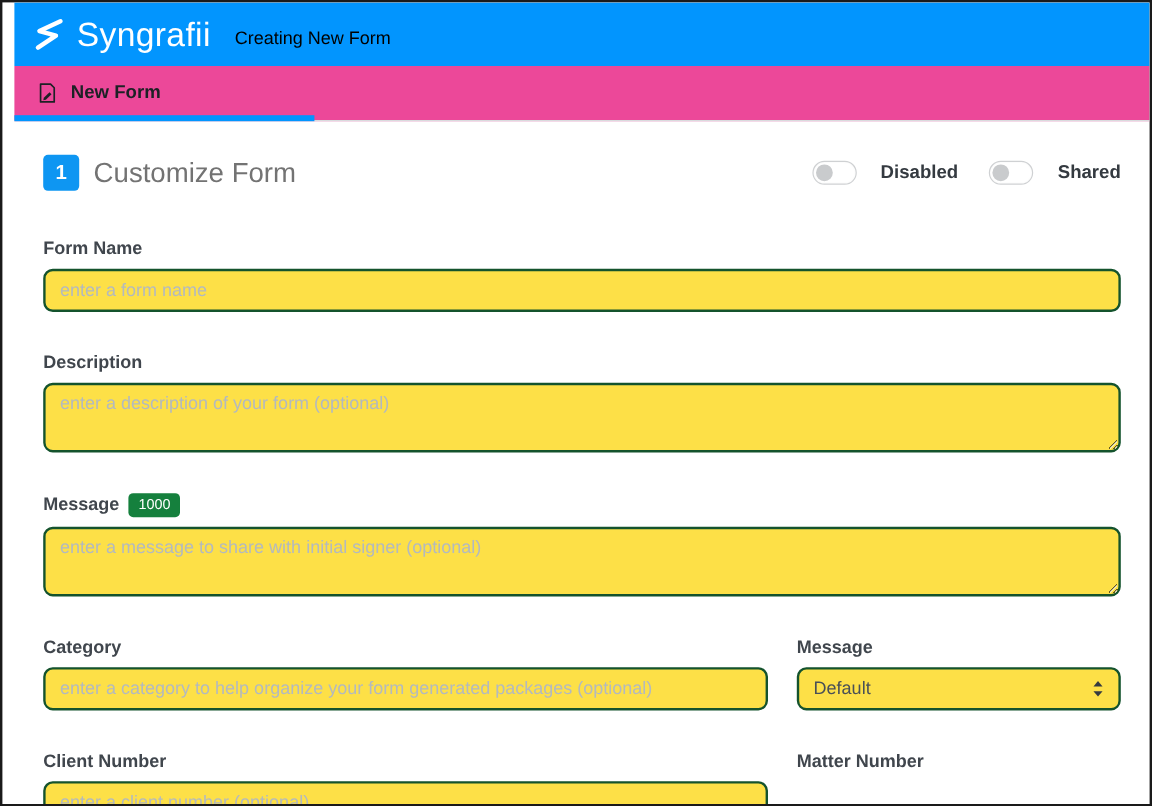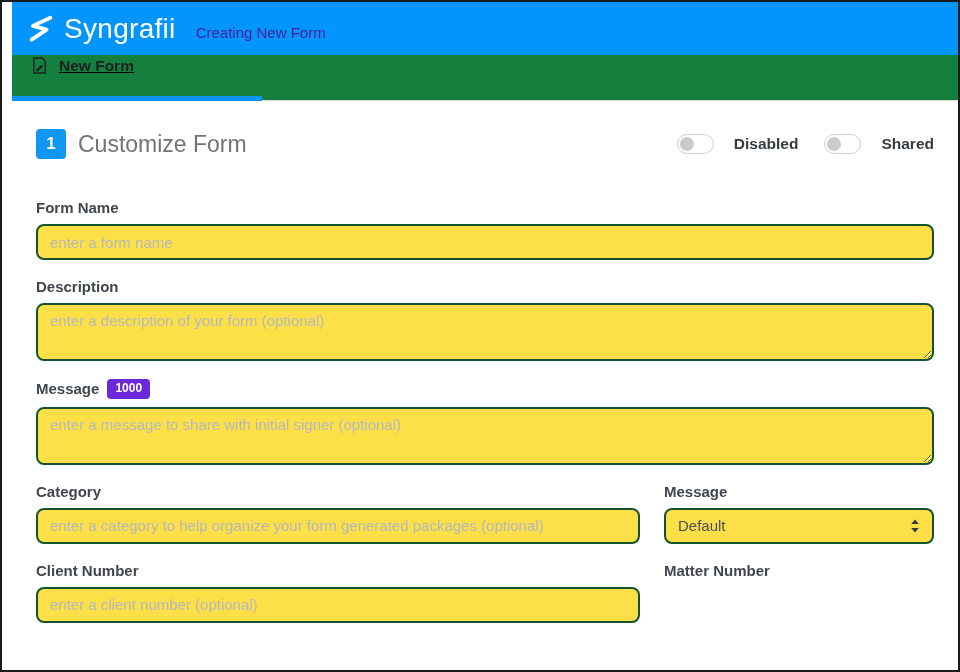--- a/index.html
+++ b/index.html
@@ -5,43 +5,43 @@
   * { margin:0; padding:0; box-sizing:border-box; }
   html,body { width:960px; height:672px; background:#fff; }
   body { font-family:"Liberation Sans","DejaVu Sans",sans-serif; }
 
   .frame { width:960px; height:672px; border:2px solid #1a1a1a; background:#fff; overflow:hidden; display:flex; flex-direction:column;padding-left:10px; }
 
   
   .topbar { height:53px; flex:0 0 53px; background:#0295fe; display:flex; align-items:center; padding-left:13px; }
   .logo-icon { width:32px; height:32px; display:inline-flex; align-items:center; justify-content:center; }
   .brand { color:#fff; font-size:28px; font-weight:500; letter-spacing:.3px; margin-left:7px; }
-  .subtitle { color:#4c1d95; font-size:15px; font-weight:400; margin-left:20px; margin-top:7px; }
+  .subtitle { color:#000000; font-size:15px; font-weight:400; margin-left:20px; margin-top:7px; }
 
   
-  .tabbar { height:46px; flex:0 0 46px; background:#15803d; border-bottom:1px solid #d9dbdd; position:relative; display:flex; align-items:flex-start;text-decoration:underline; }
+  .tabbar { height:46px; flex:0 0 46px; background:#ec4899; border-bottom:1px solid #d9dbdd; position:relative; display:flex; align-items:center; }
   .tab { display:inline-flex; align-items:center; gap:9px; padding:0 17px; cursor:pointer; }
   .tab-icon { width:21px; height:21px; display:inline-flex; }
   .tab-label { font-size:15.5px; font-weight:600; color:#1d2125; }
   .tab-underline { position:absolute; left:0; bottom:-1px; width:250px; height:5px; background:#0295fe; }
 
   
   .content { padding:28px 24px 0; flex:1; overflow:hidden; }
   .section-head { display:flex; align-items:center; margin-bottom:40px; }
   .step-badge { width:30px; height:30px; border-radius:4px; background:#0e96f2; color:#fff; font-size:17px; font-weight:700; display:inline-flex; align-items:center; justify-content:center; }
   .section-title { font-size:23px; font-weight:500; color:#737373; margin-left:12px; }
   .head-spacer { flex:1; }
   .toggle-group { display:flex; align-items:center; gap:20px; margin-left:26px; }
   .switch { width:37px; height:20px; border:1px solid #cfd1d3; border-radius:10px; background:#fff; position:relative; cursor:pointer; box-shadow:inset 0 0 2px rgba(0,0,0,.04); }
   .switch .knob { position:absolute; left:2px; top:2px; width:14px; height:14px; border-radius:50%; background:#c9cbcd; }
   .toggle-label { font-size:15.5px; font-weight:600; color:#343a40; }
 
-  .field-group { margin-bottom:18px; }
+  .field-group { margin-bottom:34px; }
   .field-label { display:flex; align-items:center; gap:8px; font-size:15px; font-weight:600; color:#40464d; margin-bottom:8px; }
-  .count-badge { background:#6d28d9; color:#fff; font-size:12px; font-weight:700; padding:2px 8px; border-radius:4px; line-height:1.3; }
+  .count-badge { background:#15803d; color:#fff; font-size:12px; font-weight:400; padding:2px 8px; border-radius:4px; line-height:1.3; }
 
   .text-input, .textarea, .selectbox {
     width:100%; border:2px solid #14532d; border-radius:8px; background:#fde047;
     font-family:"Liberation Sans","DejaVu Sans",sans-serif; font-size:15px; color:#495057;
   }
   .text-input { height:36px; padding:0 12px; }
   .textarea { height:58px; padding:7px 12px; display:block; }
   .text-input::placeholder, .textarea::placeholder { color:#b3b9bf; opacity:1; }
 
   .row { display:flex; gap:24px; }

